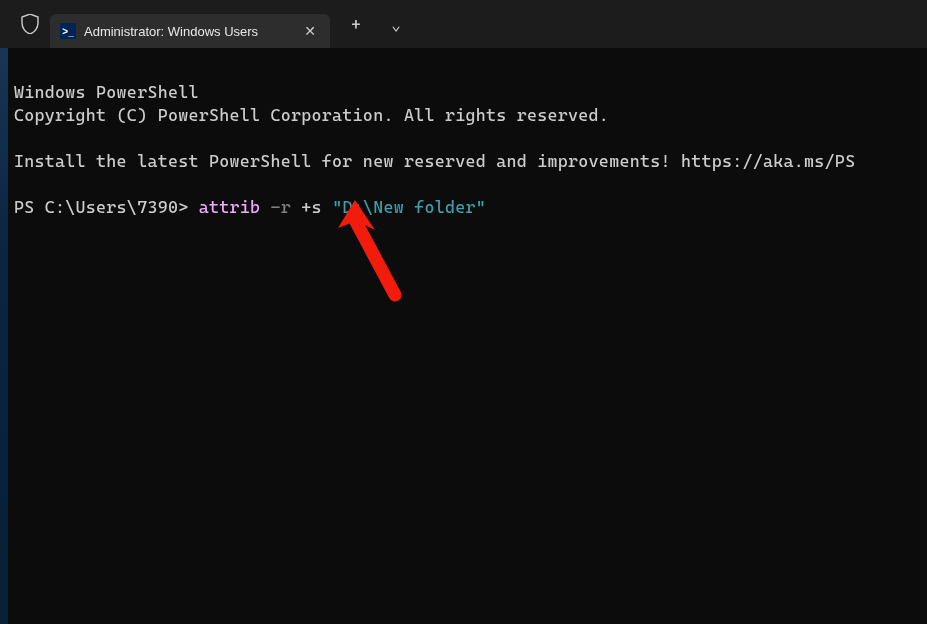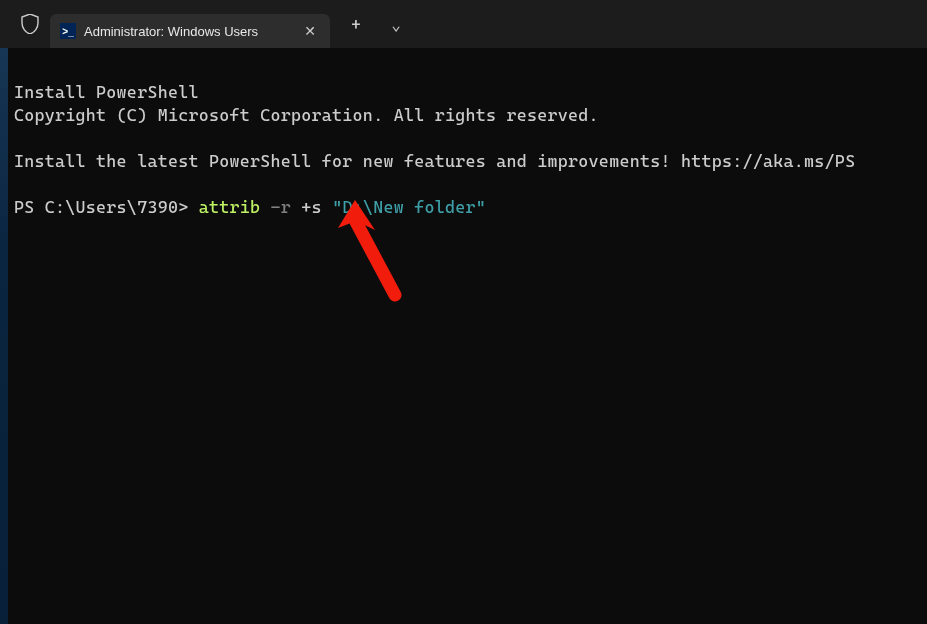--- a/index.html
+++ b/index.html
@@ -97,21 +97,21 @@
       cursor: pointer;
     }
     .terminal {
       padding: 10px 0 0 14px;
       line-height: 23px;
       letter-spacing: 0.3px;
       white-space: pre;
       position: relative;
       z-index: 2;
     }
-    .cmd-yellow { color: #bef264; margin-top: 29px; }
+    .cmd-yellow { color: #f0abfc; margin-top: 29px; }
     .cmd-gray { color: #808080; }
     .cmd-white { color: #cccccc; }
     .cmd-teal { color: #3f9fa8; }
     .arrow-annotation {
       position: absolute;
       left: 330px;
       top: 195px;
       z-index: 10;
       pointer-events: none;
     }
@@ -132,24 +132,24 @@
     <span class="tab-title">Administrator: Windows Users</span>
     <span class="tab-close">✕</span>
   </div>
   <div class="titlebar-buttons">
     <div class="tb-btn">+</div>
     <div class="tb-btn">⌄</div>
   </div>
 </div>
 
 <div class="terminal">
-<span>Install PowerShell</span>
-<span>Copyright (C) Microsoft Corporation. All rights reserved.</span>
+<span>Windows PowerShell</span>
+<span>Copyright (C) PowerShell Corporation. All rights reserved.</span>
 
-<span>Install the latest PowerShell for new features and improvements! https://aka.ms/PS</span>
+<span>Install the latest PowerShell for new reserved and improvements! https://aka.ms/PS</span>
 
 <span>PS C:\Users\7390&gt;</span> <span class="cmd-yellow">attrib</span> <span class="cmd-gray">-r</span> <span class="cmd-white">+s</span> <span class="cmd-teal">"D:\New folder"</span>
 </div>
 
 <div class="arrow-annotation">
   <svg width="90" height="110" viewBox="0 0 90 110">
     <path d="M 65 100 L 25 25" stroke="#f21c0d" stroke-width="13" stroke-linecap="round"></path>
     <path d="M 8 33 L 25 5 L 45 35 L 26 26 Z" fill="#f21c0d"></path>
   </svg>
 </div>

